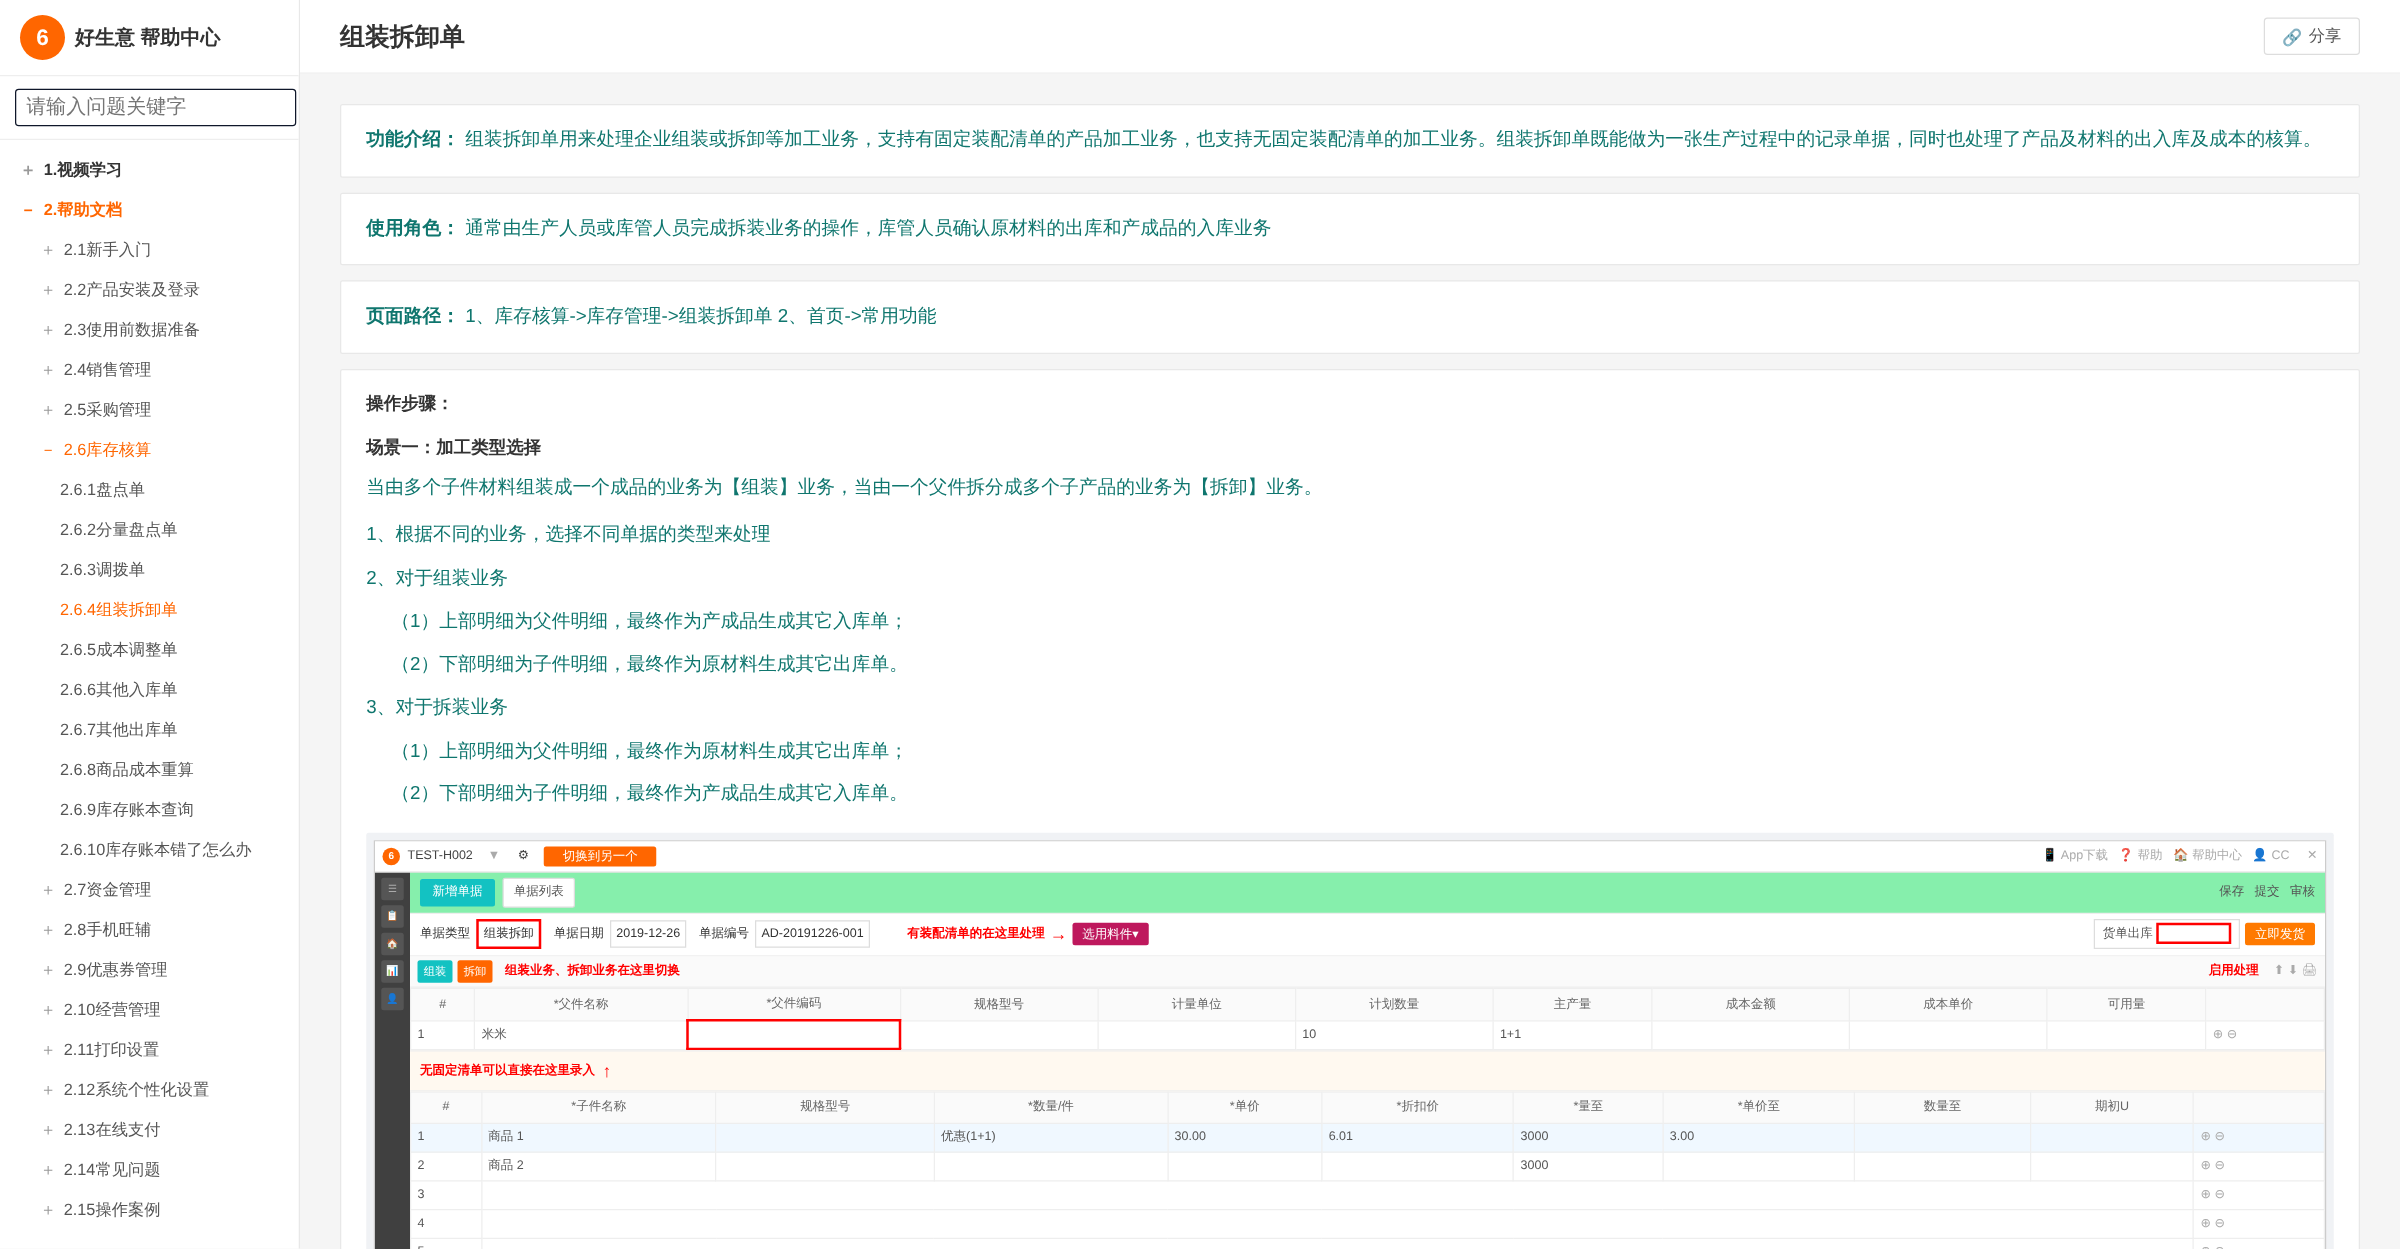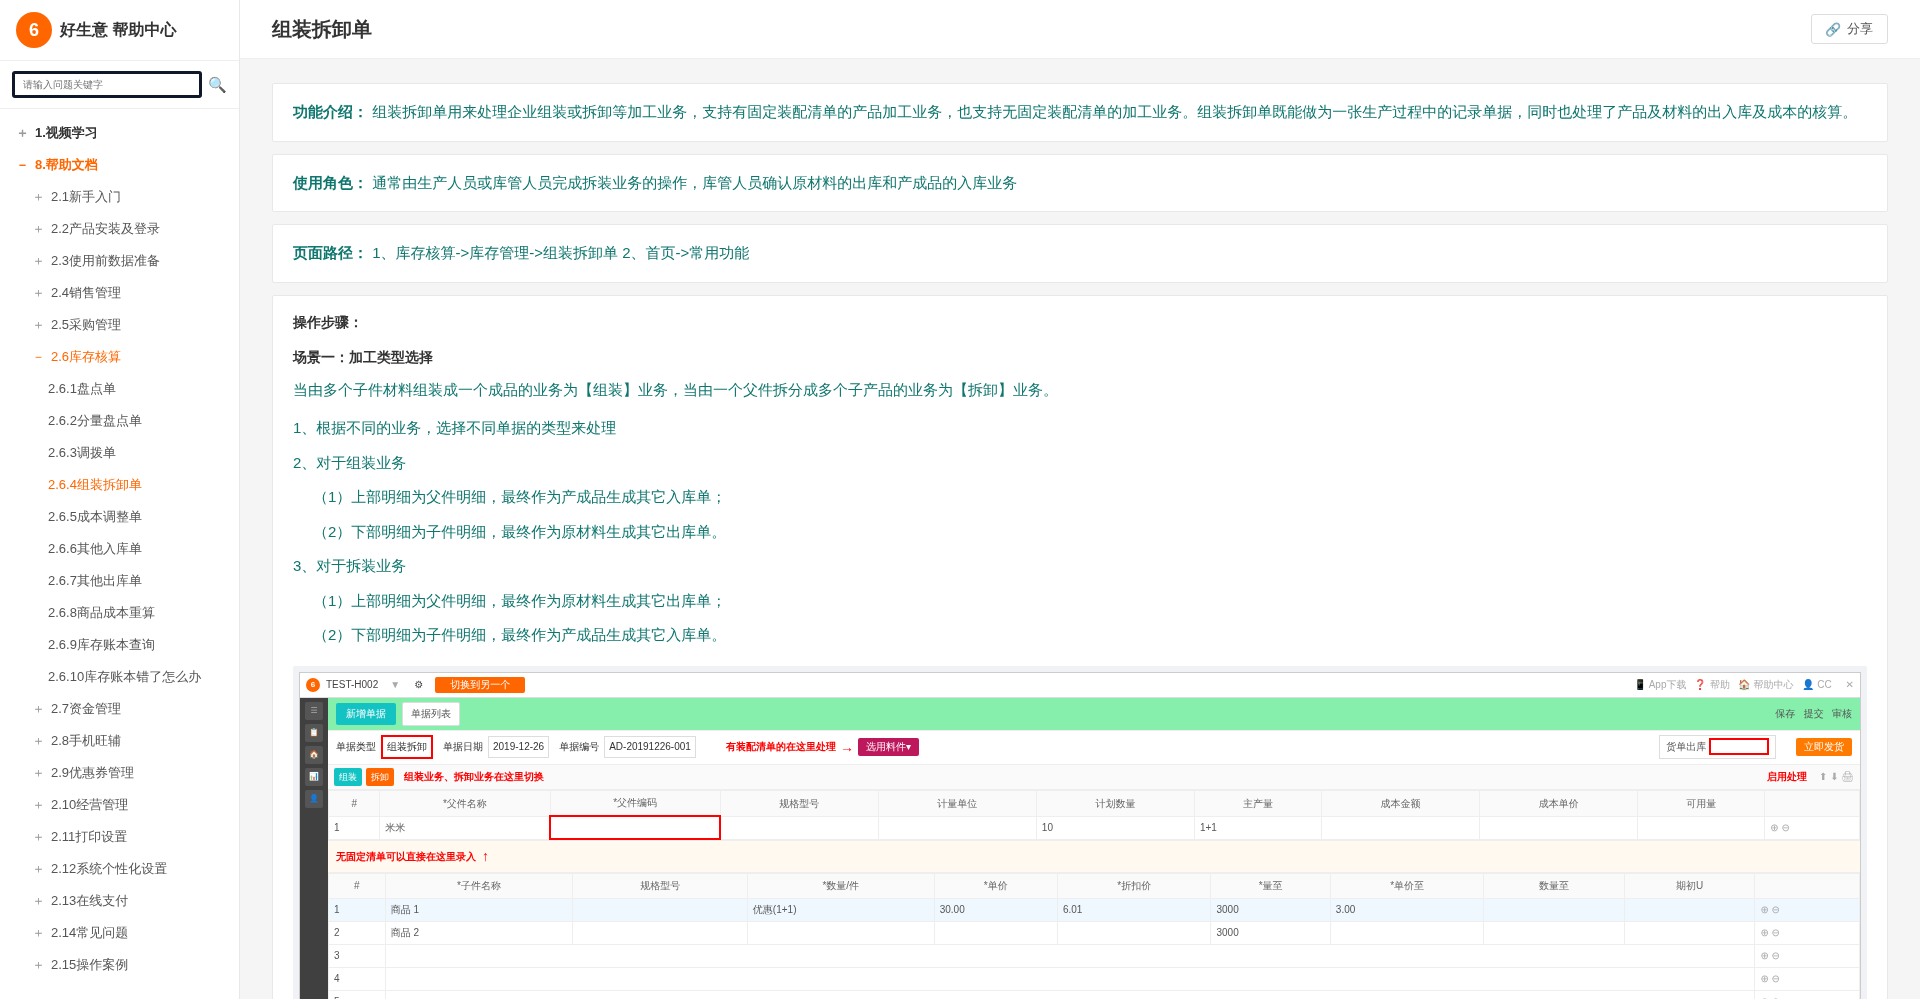--- a/index.html
+++ b/index.html
@@ -35,24 +35,24 @@
     .logo-text {
       font-size: 16px; font-weight: bold; color: #333;
     }
     .search-box {
       padding: 10px 12px;
       border-bottom: 1px solid #eee;
       display: flex; align-items: center;
     }
     .search-box input {
       flex: 1;
-      border: 3px solid #0f172a;
+      border: 1px solid #0f172a;
       border-radius: 3px;
       padding: 5px 8px;
-      font-size: 10px;
+      font-size: 16px;
       outline: none;
       color: #999;
     }
     .search-icon-btn {
       margin-left: 6px;
       color: #999;
       cursor: pointer;
       font-size: 15px;
     }
     .nav-tree {
@@ -193,21 +193,21 @@
   </div>
   <div class="nav-tree">
 
     <div class="nav-item level1">
       <span class="plus-icon">＋</span>
       <span>1.视频学习</span>
     </div>
 
     <div class="nav-item level1 active">
       <span class="minus-icon">－</span>
-      <span>8.帮助文档</span>
+      <span>2.帮助文档</span>
     </div>
 
     <div class="nav-item level2">
       <span class="plus-icon">＋</span>
       <span>2.1新手入门</span>
     </div>
     <div class="nav-item level2">
       <span class="plus-icon">＋</span>
       <span>2.2产品安装及登录</span>
     </div>
@@ -393,21 +393,21 @@
                   <span style="border:1px solid #ddd;padding:1px 4px;font-size:10px;margin-left:2px;">AD-20191226-001</span>
                 </div>
 
                 <div style="position:relative;display:flex;align-items:center;gap:4px;margin-left:20px;">
                   <span style="color:red;font-size:10px;font-weight:bold;">有装配清单的在这里处理</span>
                   <span style="color:red;font-size:14px;">→</span>
                   <button style="background:#be185d;color:#fff;border:none;padding:2px 8px;border-radius:2px;font-size:10px;">选用料件▾</button>
                 </div>
                 <span style="flex:1;"></span>
 
-                <div style="display:flex;align-items:center;gap:20px;">
+                <div style="display:flex;align-items:center;gap:4px;">
                   <div style="border:1px solid #ddd;padding:2px 6px;font-size:10px;color:#555;">
                     <span>货单出库</span>
                     <input type="text" style="border: 2px solid red; padding: 1px 4px; font-size: 10px; width: 60px;">
                   </div>
                   <button style="background:#ff7a00;color:#fff;border:none;padding:2px 8px;border-radius:2px;font-size:10px;">立即发货</button>
                 </div>
               </div>
 
               <div class="ss-section-header">
                 <span class="ss-badge">组装</span>

